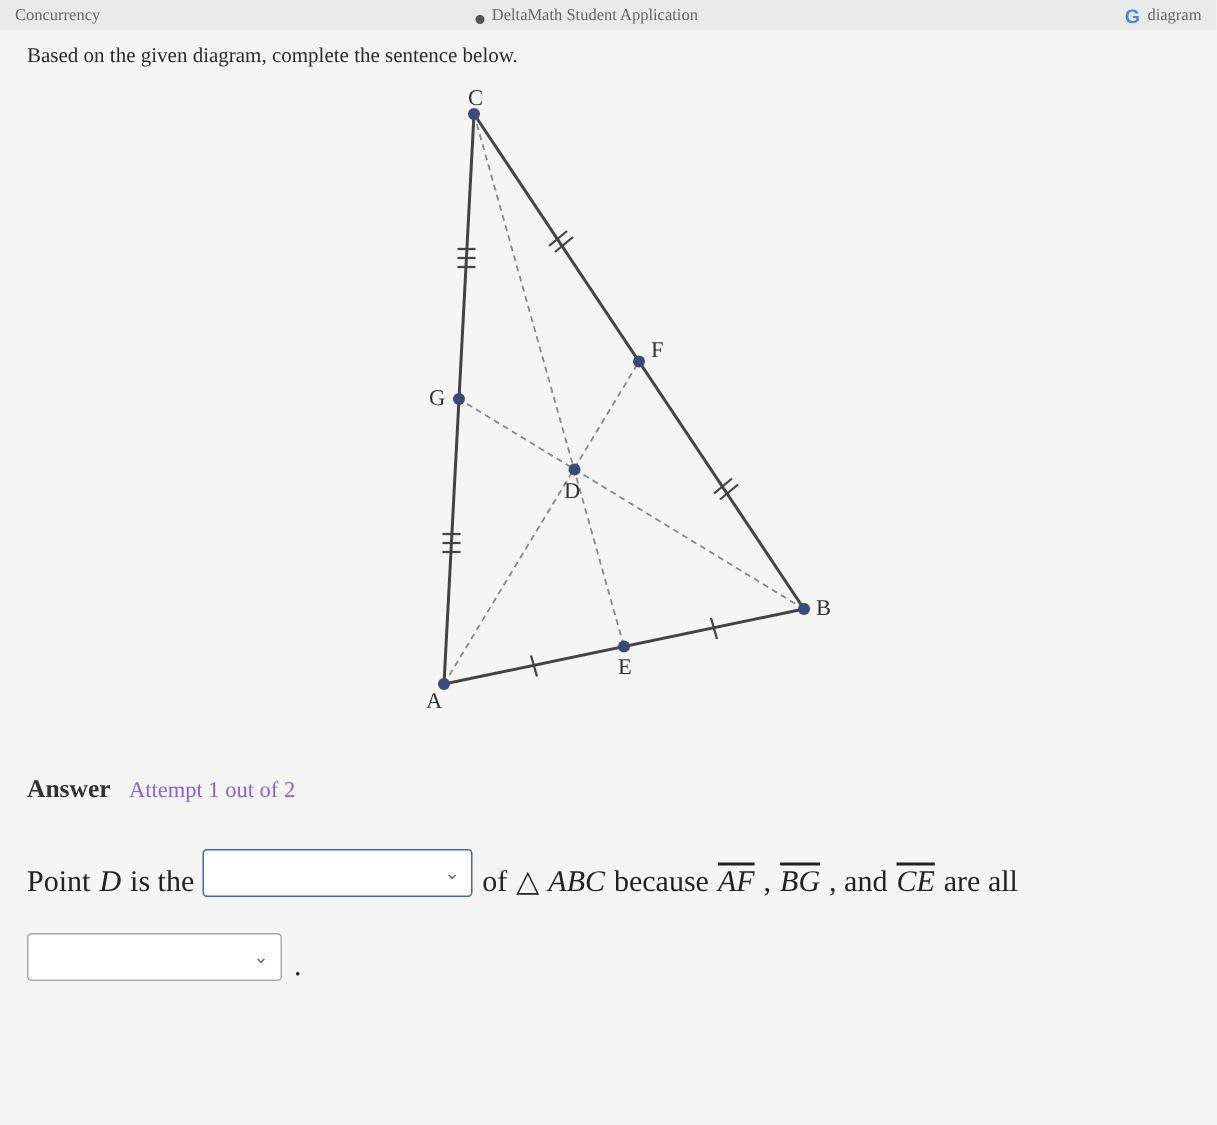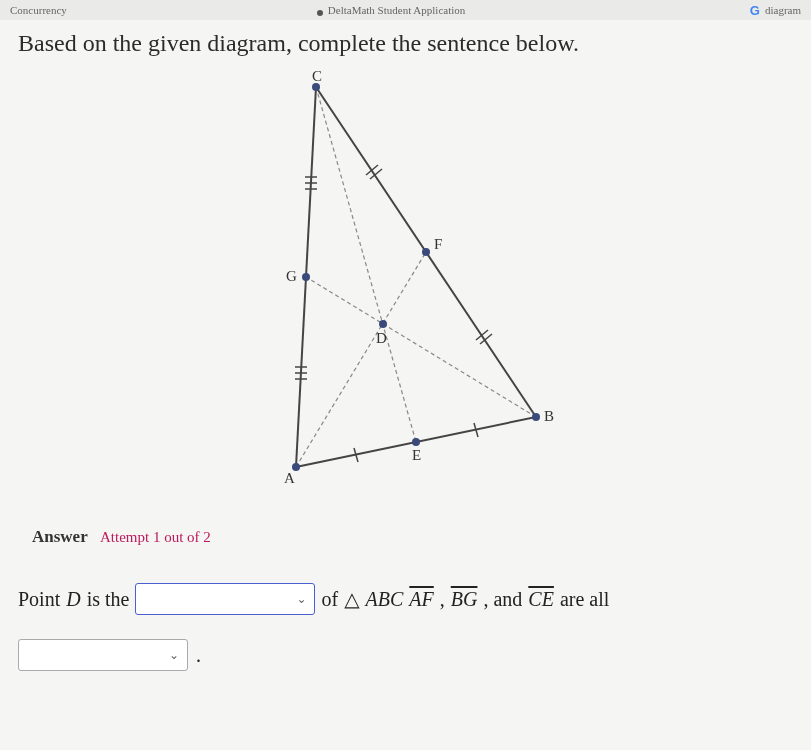--- a/index.html
+++ b/index.html
@@ -25,49 +25,49 @@
     .tab .dot { width: 6px; height: 6px; border-radius: 50%; background: #555; }
     .tab-right { margin-left: auto; display: flex; align-items: center; gap: 5px; }
     .g-icon {
       font-family: Arial, sans-serif;
       font-weight: bold;
       color: #4285f4;
       font-size: 13px;
     }
     .question {
       padding: 10px 18px 0 18px;
-      font-size: 24px;
+      font-size: 14px;
       color: #2b2b2b;
       font-weight: 400;
     }
     .diagram-area {
       width: 100%;
       height: 460px;
       display: flex;
       justify-content: center;
       align-items: flex-start;
       padding-top: 10px;
     }
     .answer-section {
       padding: 10px 18px;
     }
     .answer-header {
       font-size: 17px;
       color: #333;
     }
-    .answer-header strong { font-weight: bold; margin-left: 14px; }
-    .attempt { font-size: 15px; color: #be185d; margin-left: 8px; }
+    .answer-header strong { font-weight: bold; }
+    .attempt { font-size: 15px; color: #8b5cf6; margin-left: 8px; }
     .sentence {
       margin-top: 30px;
       font-size: 20px;
       color: #222;
       line-height: 2.2;
       display: flex;
       flex-wrap: wrap;
-      align-items: center;
+      align-items: flex-start;
       gap: 6px;
     }
     .italic { font-style: italic; font-family: 'Times New Roman', serif; }
     .select-box {
       display: inline-flex;
       align-items: center;
       justify-content: flex-end;
       border: 1.5px solid #4a5fd0;
       background: #fff;
       border-radius: 3px;
@@ -189,20 +189,21 @@
     <span class="italic">D</span>
     <span> is the</span>
 
     <span class="select-box">
       <span class="chev">⌄</span>
     </span>
 
     <span>of </span>
     <span class="triangle-sym">△</span>
     <span class="italic">ABC</span>
+    <span> because </span>
     <span class="overline">AF</span>
     <span>, </span>
     <span class="overline">BG</span>
     <span>, and </span>
     <span class="overline">CE</span>
     <span> are all</span>
 
     <div style="flex-basis:100%; height:0;"></div>
 
     <span class="select-box secondary">

